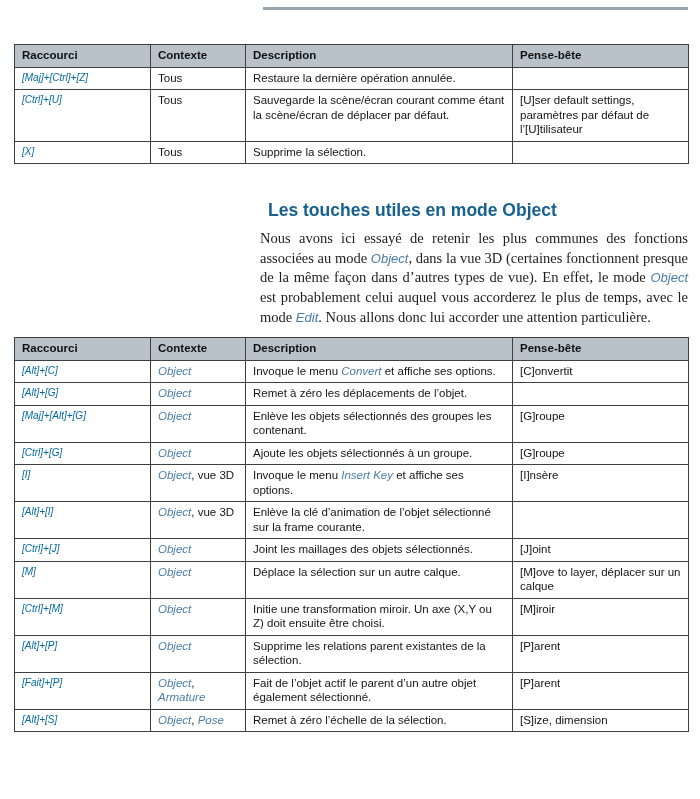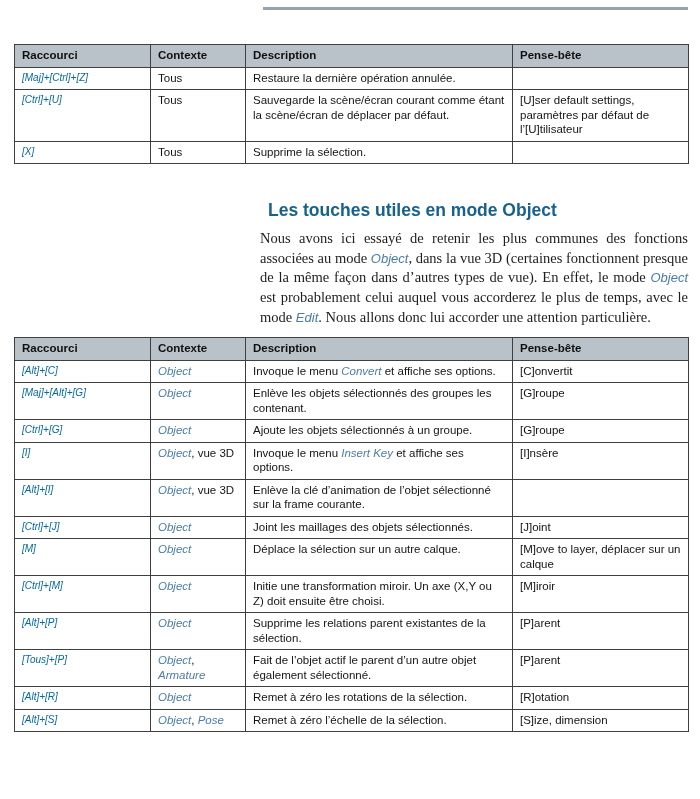--- a/index.html
+++ b/index.html
@@ -115,20 +115,26 @@
         </tr>
       </thead>
       <tbody>
         <tr>
           <td class="shortcut">[Alt]+[C]</td>
           <td><span class="em">Object</span></td>
           <td><span>Invoque le menu </span><span class="em">Convert</span><span> et affiche ses options.</span></td>
           <td><span>[C]onvertit</span></td>
         </tr>
         <tr>
+          <td class="shortcut">[Alt]+[G]</td>
+          <td><span class="em">Object</span></td>
+          <td><span>Remet à zéro les déplacements de l’objet.</span></td>
+          <td></td>
+        </tr>
+        <tr>
           <td class="shortcut">[Maj]+[Alt]+[G]</td>
           <td><span class="em">Object</span></td>
           <td><span>Enlève les objets sélectionnés des groupes les conte­nant.</span></td>
           <td><span>[G]roupe</span></td>
         </tr>
         <tr>
           <td class="shortcut">[Ctrl]+[G]</td>
           <td><span class="em">Object</span></td>
           <td><span>Ajoute les objets sélectionnés à un groupe.</span></td>
           <td><span>[G]roupe</span></td>
@@ -163,30 +169,24 @@
           <td><span>Initie une transformation miroir. Un axe (X,Y ou Z) doit ensuite être choisi.</span></td>
           <td><span>[M]iroir</span></td>
         </tr>
         <tr>
           <td class="shortcut">[Alt]+[P]</td>
           <td><span class="em">Object</span></td>
           <td><span>Supprime les relations parent existantes de la sélection.</span></td>
           <td><span>[P]arent</span></td>
         </tr>
         <tr>
-          <td class="shortcut">[Tous]+[P]</td>
+          <td class="shortcut">[Fait]+[P]</td>
           <td><span class="em">Object</span><span>, </span><span class="em">Armature</span></td>
           <td><span>Fait de l’objet actif le parent d’un autre objet également sélectionné.</span></td>
           <td><span>[P]arent</span></td>
-        </tr>
-        <tr>
-          <td class="shortcut">[Alt]+[R]</td>
-          <td><span class="em">Object</span></td>
-          <td><span>Remet à zéro les rotations de la sélection.</span></td>
-          <td><span>[R]otation</span></td>
         </tr>
         <tr>
           <td class="shortcut">[Alt]+[S]</td>
           <td><span class="em">Object</span><span>, </span><span class="em">Pose</span></td>
           <td><span>Remet à zéro l’échelle de la sélection.</span></td>
           <td><span>[S]ize, dimension</span></td>
         </tr>
       </tbody>
     </table>
 </div>

